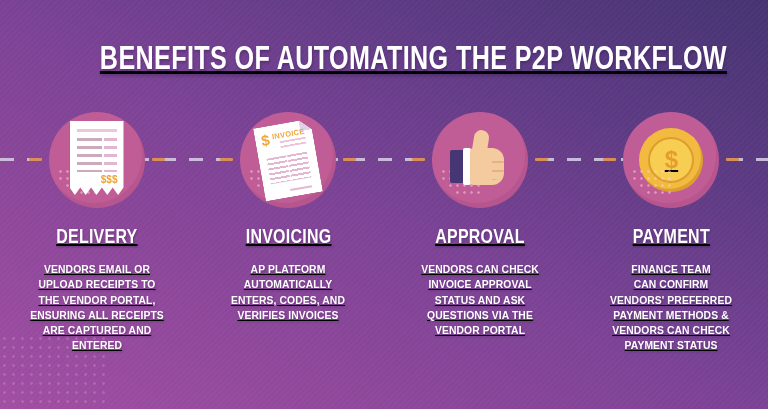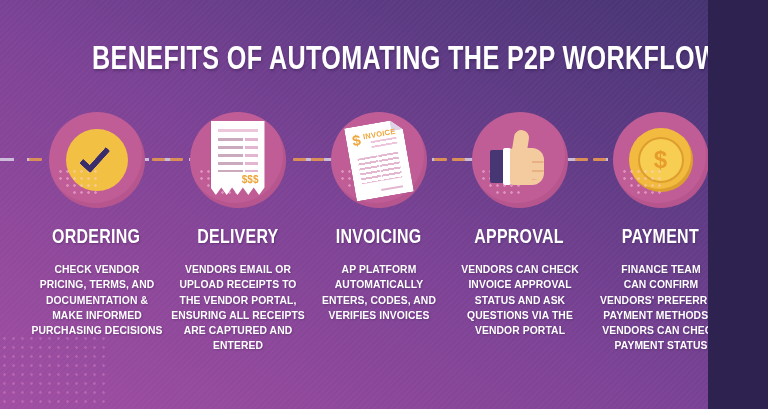--- a/index.html
+++ b/index.html
@@ -1,23 +1,24 @@
 <!DOCTYPE html>
 <html><head>
 <meta charset="utf-8">
 <style>
   * { margin: 0; padding: 0; box-sizing: border-box; }
   html, body { background: #2e2350; }
   body { font-family: "Liberation Sans", sans-serif; }
 
   .canvas {
     position: relative;
-    width: 708px; height: 409px;
+    width: 768px; height: 409px;
     overflow: hidden;
     background: linear-gradient(to top right, #a04ea2 0%, #8a4699 30%, #7c4295 48%, #5d3a84 75%, #453371 100%);
+    text-decoration: underline;
   }
   .canvas::after {
     content: ""; position: absolute; inset: 0; pointer-events: none;
     background: repeating-linear-gradient(135deg, rgba(255,255,255,0.018) 0 2px, transparent 2px 4px);
   }
 
   .main-title {
     position: relative; z-index: 3;
     margin-top: 40px;
     text-align: center;
@@ -213,36 +214,20 @@
 <body>
 
 <div class="canvas">
 
   <h1 class="main-title">BENEFITS OF AUTOMATING THE P2P WORKFLOW</h1>
 
   <div class="connector-line"></div>
 
   <div class="steps">
 
-    <div class="step">
-      <div class="circle-box">
-        <div class="circle">
-          <div class="dots"></div>
-          <div class="check-disc">
-            <div class="check-mark"></div>
-          </div>
-        </div>
-      </div>
-      <div class="step-title">ORDERING</div>
-      <div class="step-desc">CHECK VENDOR
-PRICING, TERMS, AND
-DOCUMENTATION &amp;
-MAKE INFORMED
-PURCHASING DECISIONS</div>
-    </div>
 
     <div class="step">
       <div class="circle-box">
         <div class="circle">
           <div class="dots"></div>
           <div class="receipt">
             <div class="r-topline"></div>
             <div class="r-left"></div>
             <div class="r-right"></div>
             <div class="r-money">$$$</div>

